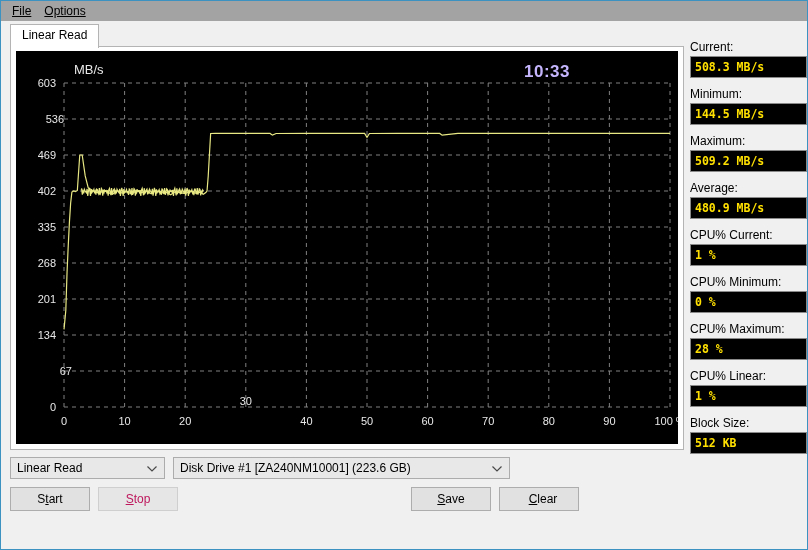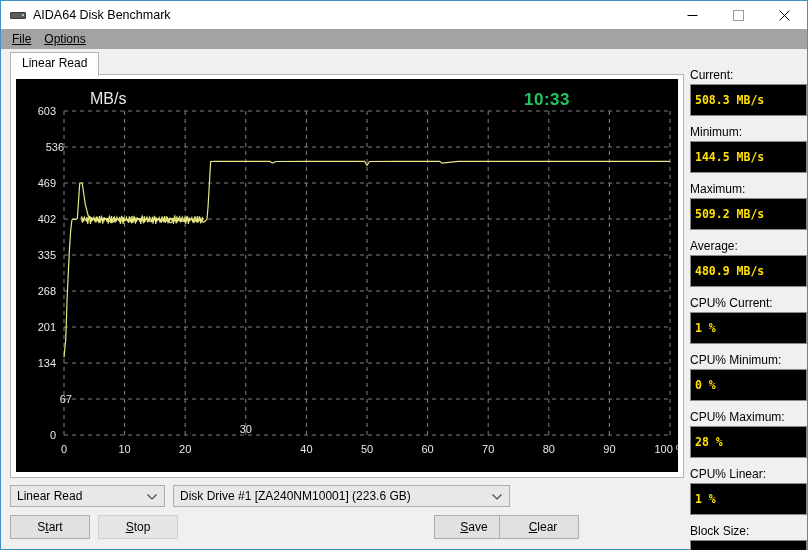--- a/index.html
+++ b/index.html
@@ -115,27 +115,27 @@
     padding: 4px 5px 5px 5px;
   }
   .chart {
     position: relative;
     width: 662px; height: 393px;
     background: #000000;
     overflow: hidden;
   }
   .chart svg { position: absolute; left: 0; top: 0; }
   .chart-unit {
-    position: absolute; left: 30px; top: 11px;
-    font-size: 16px; color: #e8e8e8; padding-left: 44px;
+    position: absolute; left: 14px; top: 11px;
+    font-size: 13px; color: #e8e8e8; padding-left: 44px;
   }
   .chart-timer {
     position: absolute; left: 508px; top: 11px;
     font-size: 17px; font-weight: bold;
-    color: #22c55e;
+    color: #c4b5fd;
     font-family: "Liberation Sans", sans-serif;
     letter-spacing: 0.5px;
   }
   .ylab {
     position: absolute;
     right: 0; width: 40px;
     text-align: right;
     font-size: 11px; color: #e8e8e8;
     transform: translateY(-50%);
   }
@@ -175,79 +175,54 @@
     height: 24px;
   }
   .btn {
     height: 24px; width: 80px;
     background: #e1e1e1;
     border: 1px solid #adadad;
     font-size: 12px; color: #000;
     display: flex; align-items: center; justify-content: center;
   }
   .btn u { text-decoration: underline; }
-  .btn.disabled { color: #000000; background: #e6e6e6; border-color: #cfcfcf; }
+  .btn.disabled { color: #be185d; background: #e6e6e6; border-color: #cfcfcf; }
   .btn-stop { margin-left: 8px; }
-  .btn-save { position: absolute; left: 424px; justify-content: center; }
+  .btn-save { position: absolute; left: 401px; justify-content: center; }
   .btn-clear { position: absolute; left: 489px; padding-left: 8px; }
 
   
   .right-col {
     width: 119px;
     margin-left: 6px;
     padding-top: 19px;
   }
   .stat { margin-bottom: 2px; }
   .stat-label {
     font-size: 12px; color: #000;
     margin-bottom: 2px;
   }
   .stat-value {
-    height: 32px;
+    height: 22px;
     background: #000000;
     border: 1px solid #8a8a8a;
     color: #ffe000;
     font-family: "DejaVu Sans Mono", monospace;
     font-size: 11.5px;
     font-weight: bold;
     display: flex; align-items: center;
     padding-left: 4px;
     margin-bottom: 9px;
   }
 </style>
 </head>
 <body>
 
 <div class="window">
 
-  <div class="titlebar">
-    <div class="title-icon">
-      <div class="drive-body"></div>
-      <div class="drive-led"></div>
-    </div>
-    <div class="title-text">AIDA64 Disk Benchmark</div>
-    <div class="win-controls">
-      <div class="win-btn">
-        <svg width="11" height="11" viewBox="0 0 11 11">
-            <line x1="0.5" y1="5.5" x2="10.5" y2="5.5" stroke="#000" stroke-width="1"></line>
-          </svg>
-      </div>
-      <div class="win-btn">
-        <svg width="11" height="11" viewBox="0 0 11 11">
-            <rect x="0.5" y="0.5" width="10" height="10" fill="none" stroke="#9a9a9a" stroke-width="1"></rect>
-          </svg>
-      </div>
-      <div class="win-btn">
-        <svg width="11" height="11" viewBox="0 0 11 11">
-            <line x1="0.5" y1="0.5" x2="10.5" y2="10.5" stroke="#000" stroke-width="1"></line>
-            <line x1="10.5" y1="0.5" x2="0.5" y2="10.5" stroke="#000" stroke-width="1"></line>
-          </svg>
-      </div>
-    </div>
-  </div>
 
   <div class="menubar">
     <div class="menu-item"><u>File</u></div>
     <div class="menu-item"><u>Options</u></div>
   </div>
 
   <div class="content">
 
     <div class="left-col">
 

